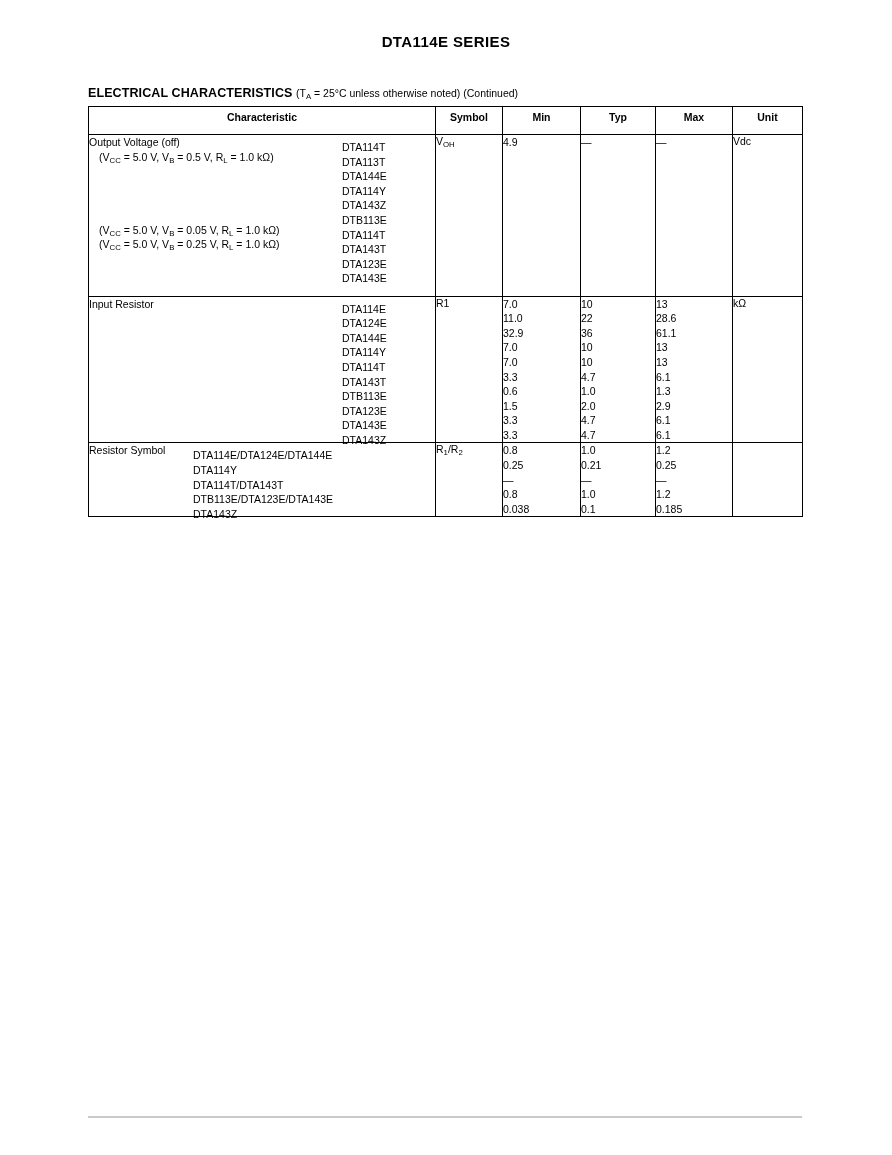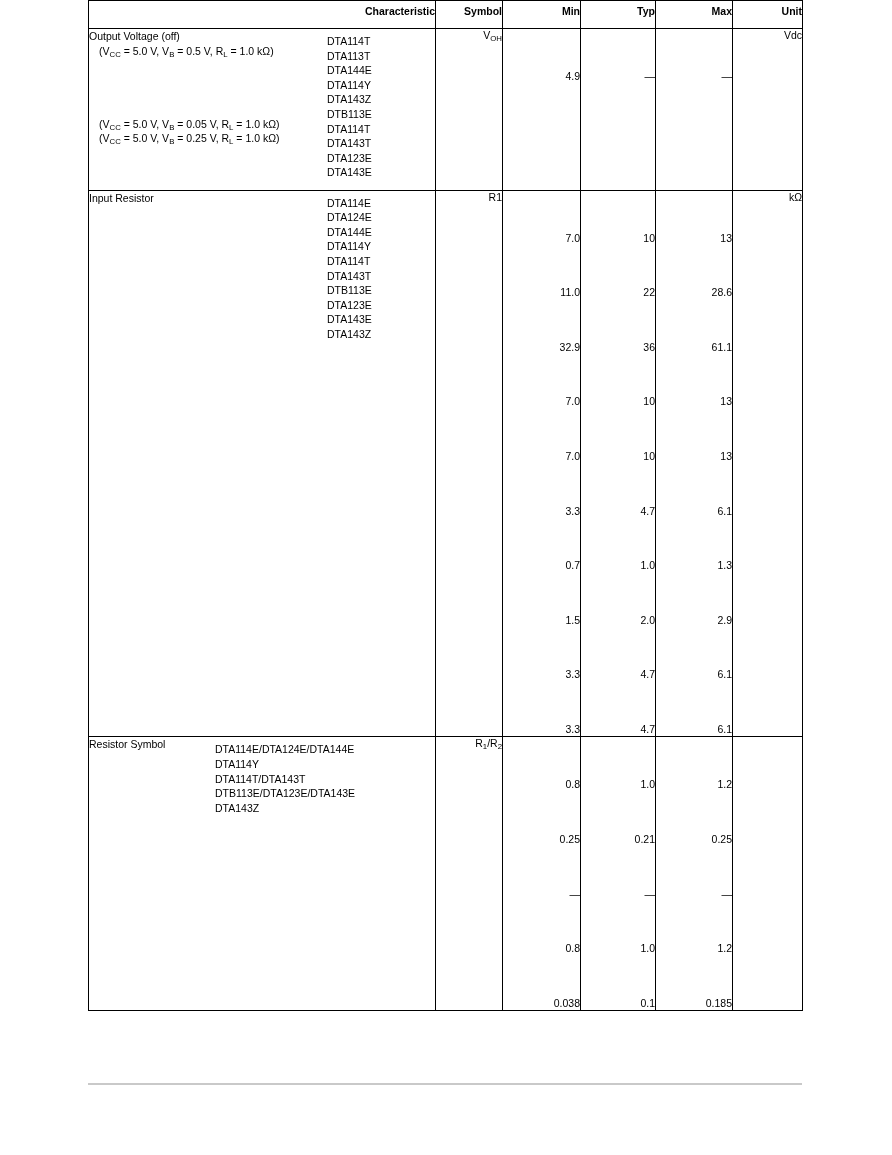--- a/index.html
+++ b/index.html
@@ -44,60 +44,59 @@
     width: 714px;
     table-layout: fixed;
   }
   table.spec th, table.spec td {
     border: 1px solid #000000;
     vertical-align: top;
     font-size: 10.5px;
     padding: 0;
   }
   table.spec thead th {
-    text-align: right;
+    text-align: center;
     font-weight: bold;
     font-size: 10.5px;
     padding: 4px 0 7px 0;
     height: 16px;
   }
   col.c-char  { width: 347px; }
   col.c-sym   { width: 67px; }
   col.c-min   { width: 78px; }
   col.c-typ   { width: 75px; }
   col.c-max   { width: 77px; }
   col.c-unit  { width: 70px; }
 
   td.char {
     padding: 5px 6px 6px 8px;
     position: relative;
   }
   td.center {
-    text-align: right;
+    text-align: left;
     padding-top: 5px;
   }
   .colstack div {
     line-height: 14.6px;
     height: 14.6px;
-    margin-top: 40px;
   }
   .char-line {
     line-height: 14.6px;
     height: 14.6px;
     white-space: nowrap;
   }
   .char-line .indent1 { display: inline-block; width: 10px; }
   .partcol {
     position: absolute;
-    left: 238px;
+    left: 253px;
     top: 5px;
   }
   .partcol2 {
     position: absolute;
-    left: 126px;
+    left: 104px;
     top: 5px;
   }
   .partcol div, .partcol2 div {
     line-height: 14.6px;
     height: 14.6px;
     white-space: nowrap;
   }
   sub {
     font-size: 7.8px;
     vertical-align: baseline;
@@ -111,21 +110,26 @@
     width: 714px;
     height: 2px;
     background: #c9c9c9;
   }
 </style>
 </head>
 <body>
 
 <div class="page">
 
-
+  <div class="doc-title">DTA114E SERIES</div>
+
+  <div class="section-head">
+    <span class="bold">ELECTRICAL CHARACTERISTICS</span>
+    <span class="small">(T<sub>A</sub> = 25°C unless otherwise noted) (Continued)</span>
+  </div>
 
   <table class="spec">
     <colgroup>
       <col class="c-char">
         <col class="c-sym">
         <col class="c-min">
         <col class="c-typ">
         <col class="c-max">
         <col class="c-unit">
     </colgroup>
@@ -213,21 +217,21 @@
         </td>
         <td class="center">R1</td>
         <td class="center">
           <div class="colstack">
             <div>7.0</div>
             <div>11.0</div>
             <div>32.9</div>
             <div>7.0</div>
             <div>7.0</div>
             <div>3.3</div>
-            <div>0.7</div>
+            <div>0.6</div>
             <div>1.5</div>
             <div>3.3</div>
             <div>3.3</div>
           </div>
         </td>
         <td class="center">
           <div class="colstack">
             <div>10</div>
             <div>22</div>
             <div>36</div>

